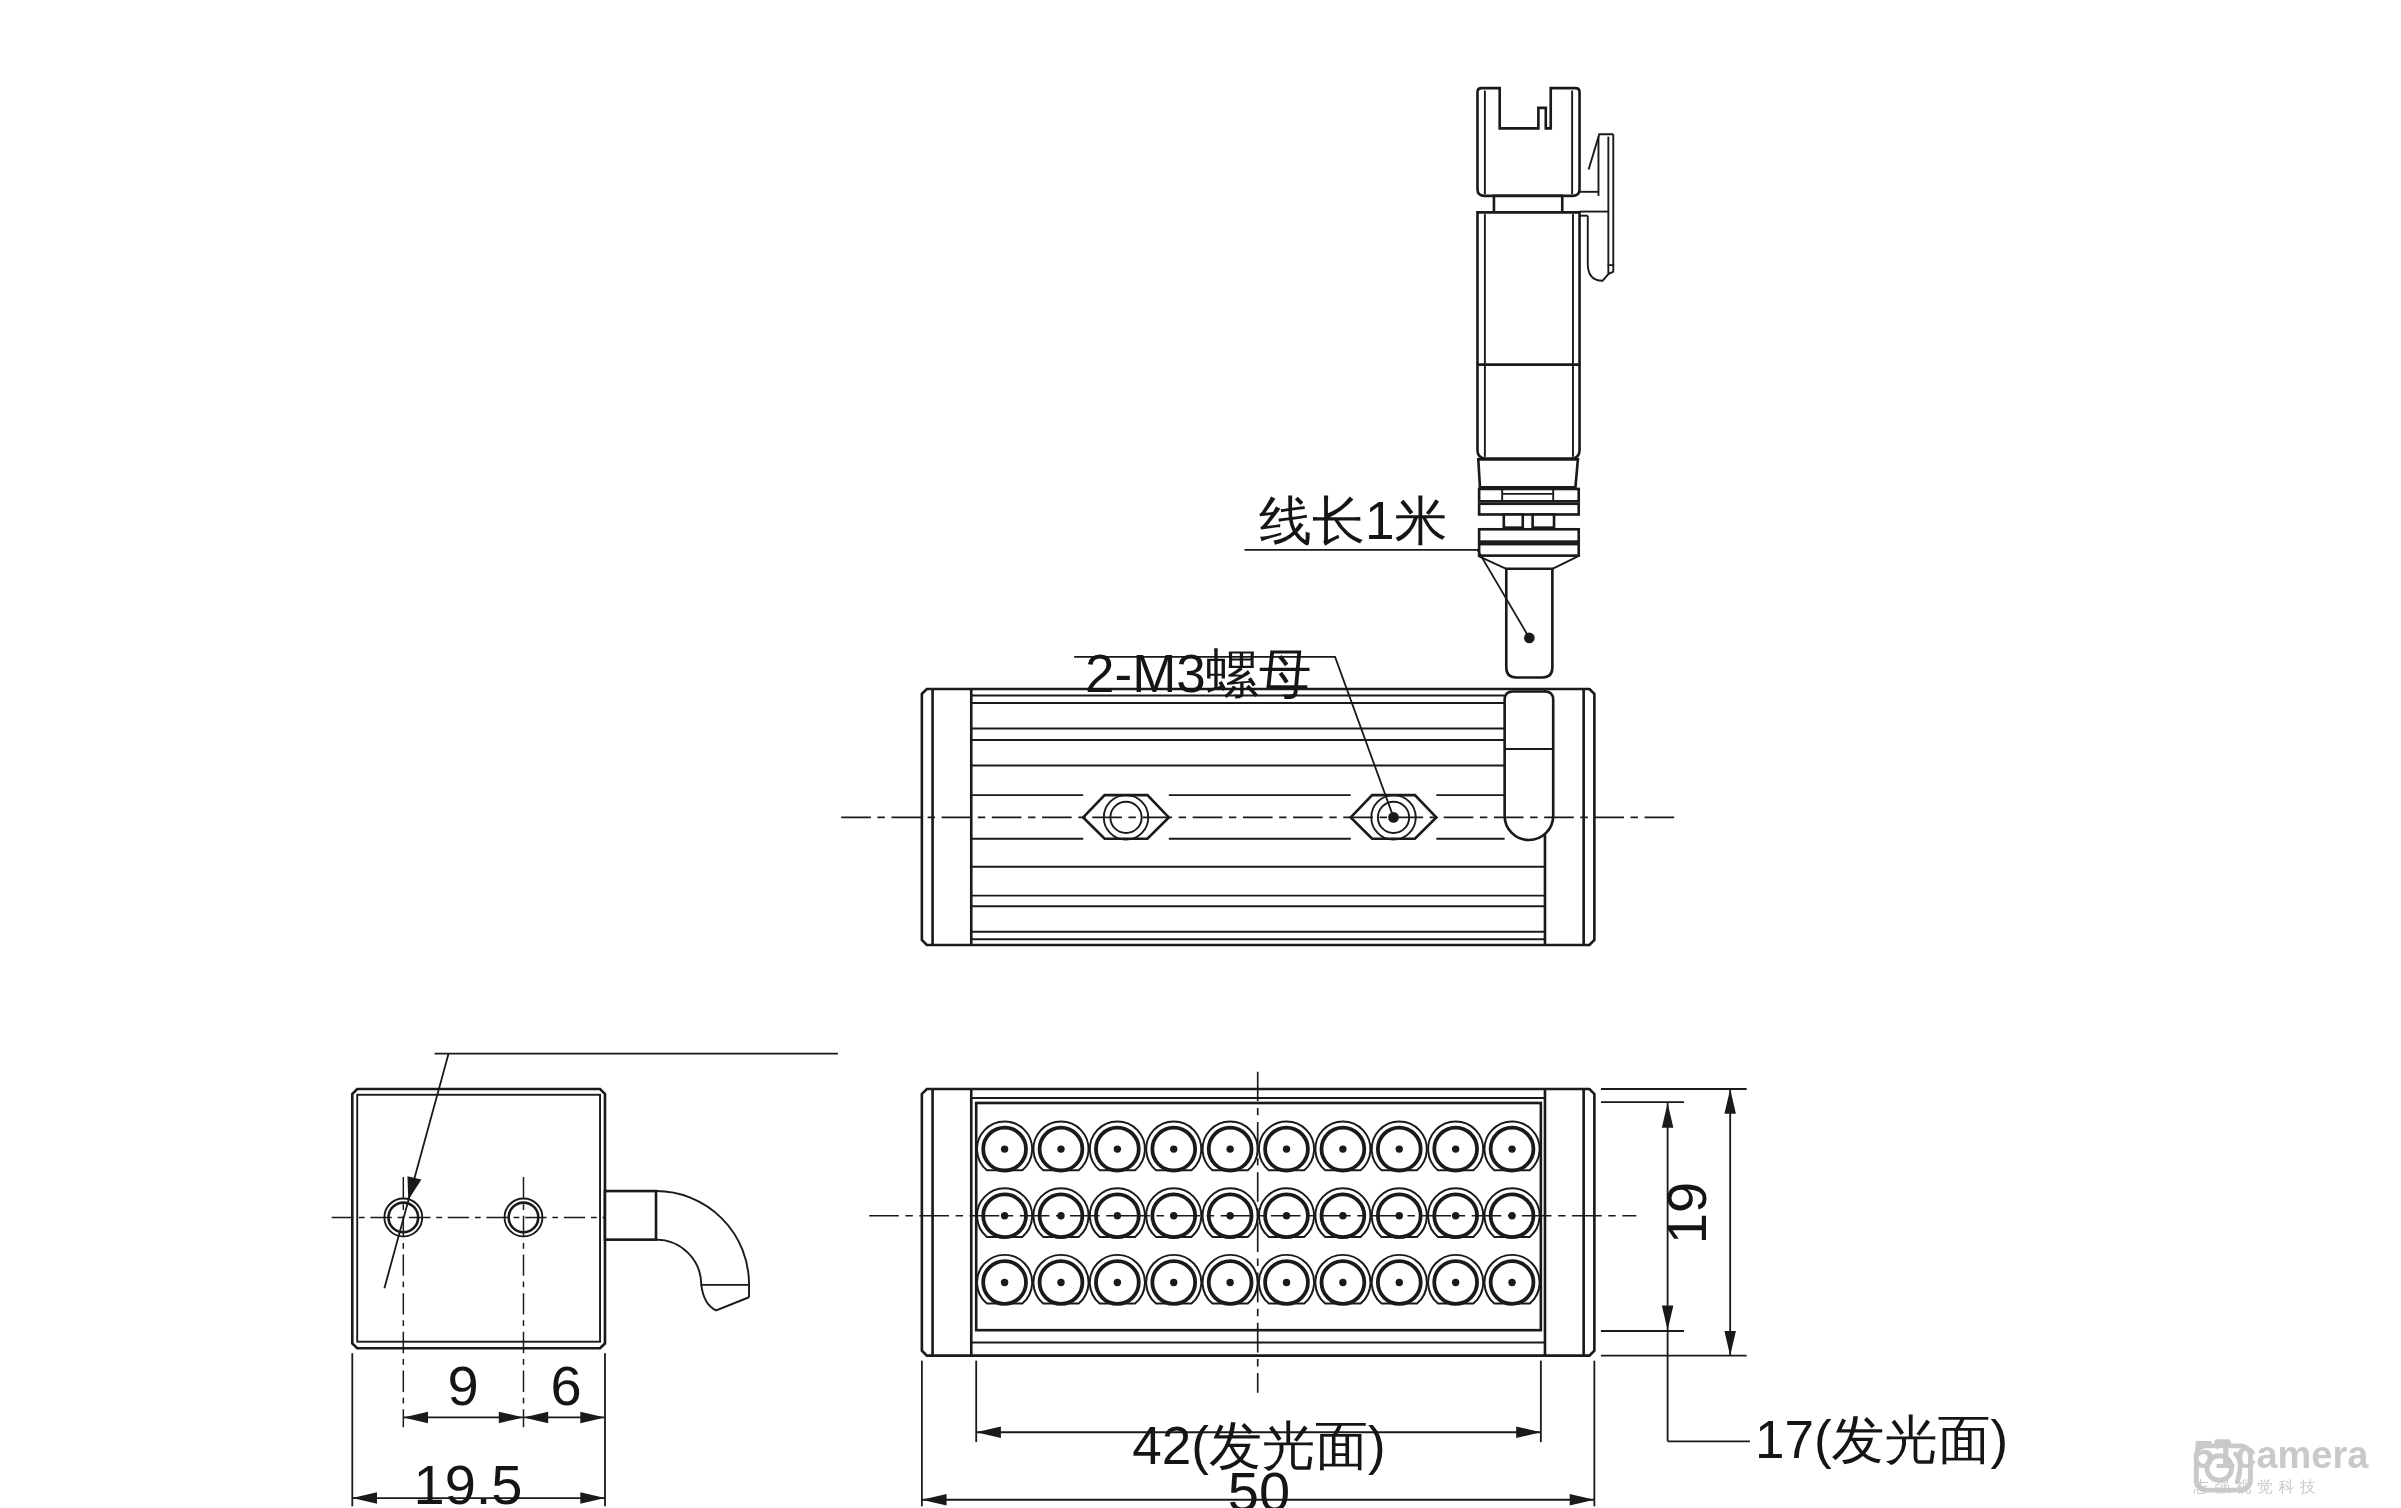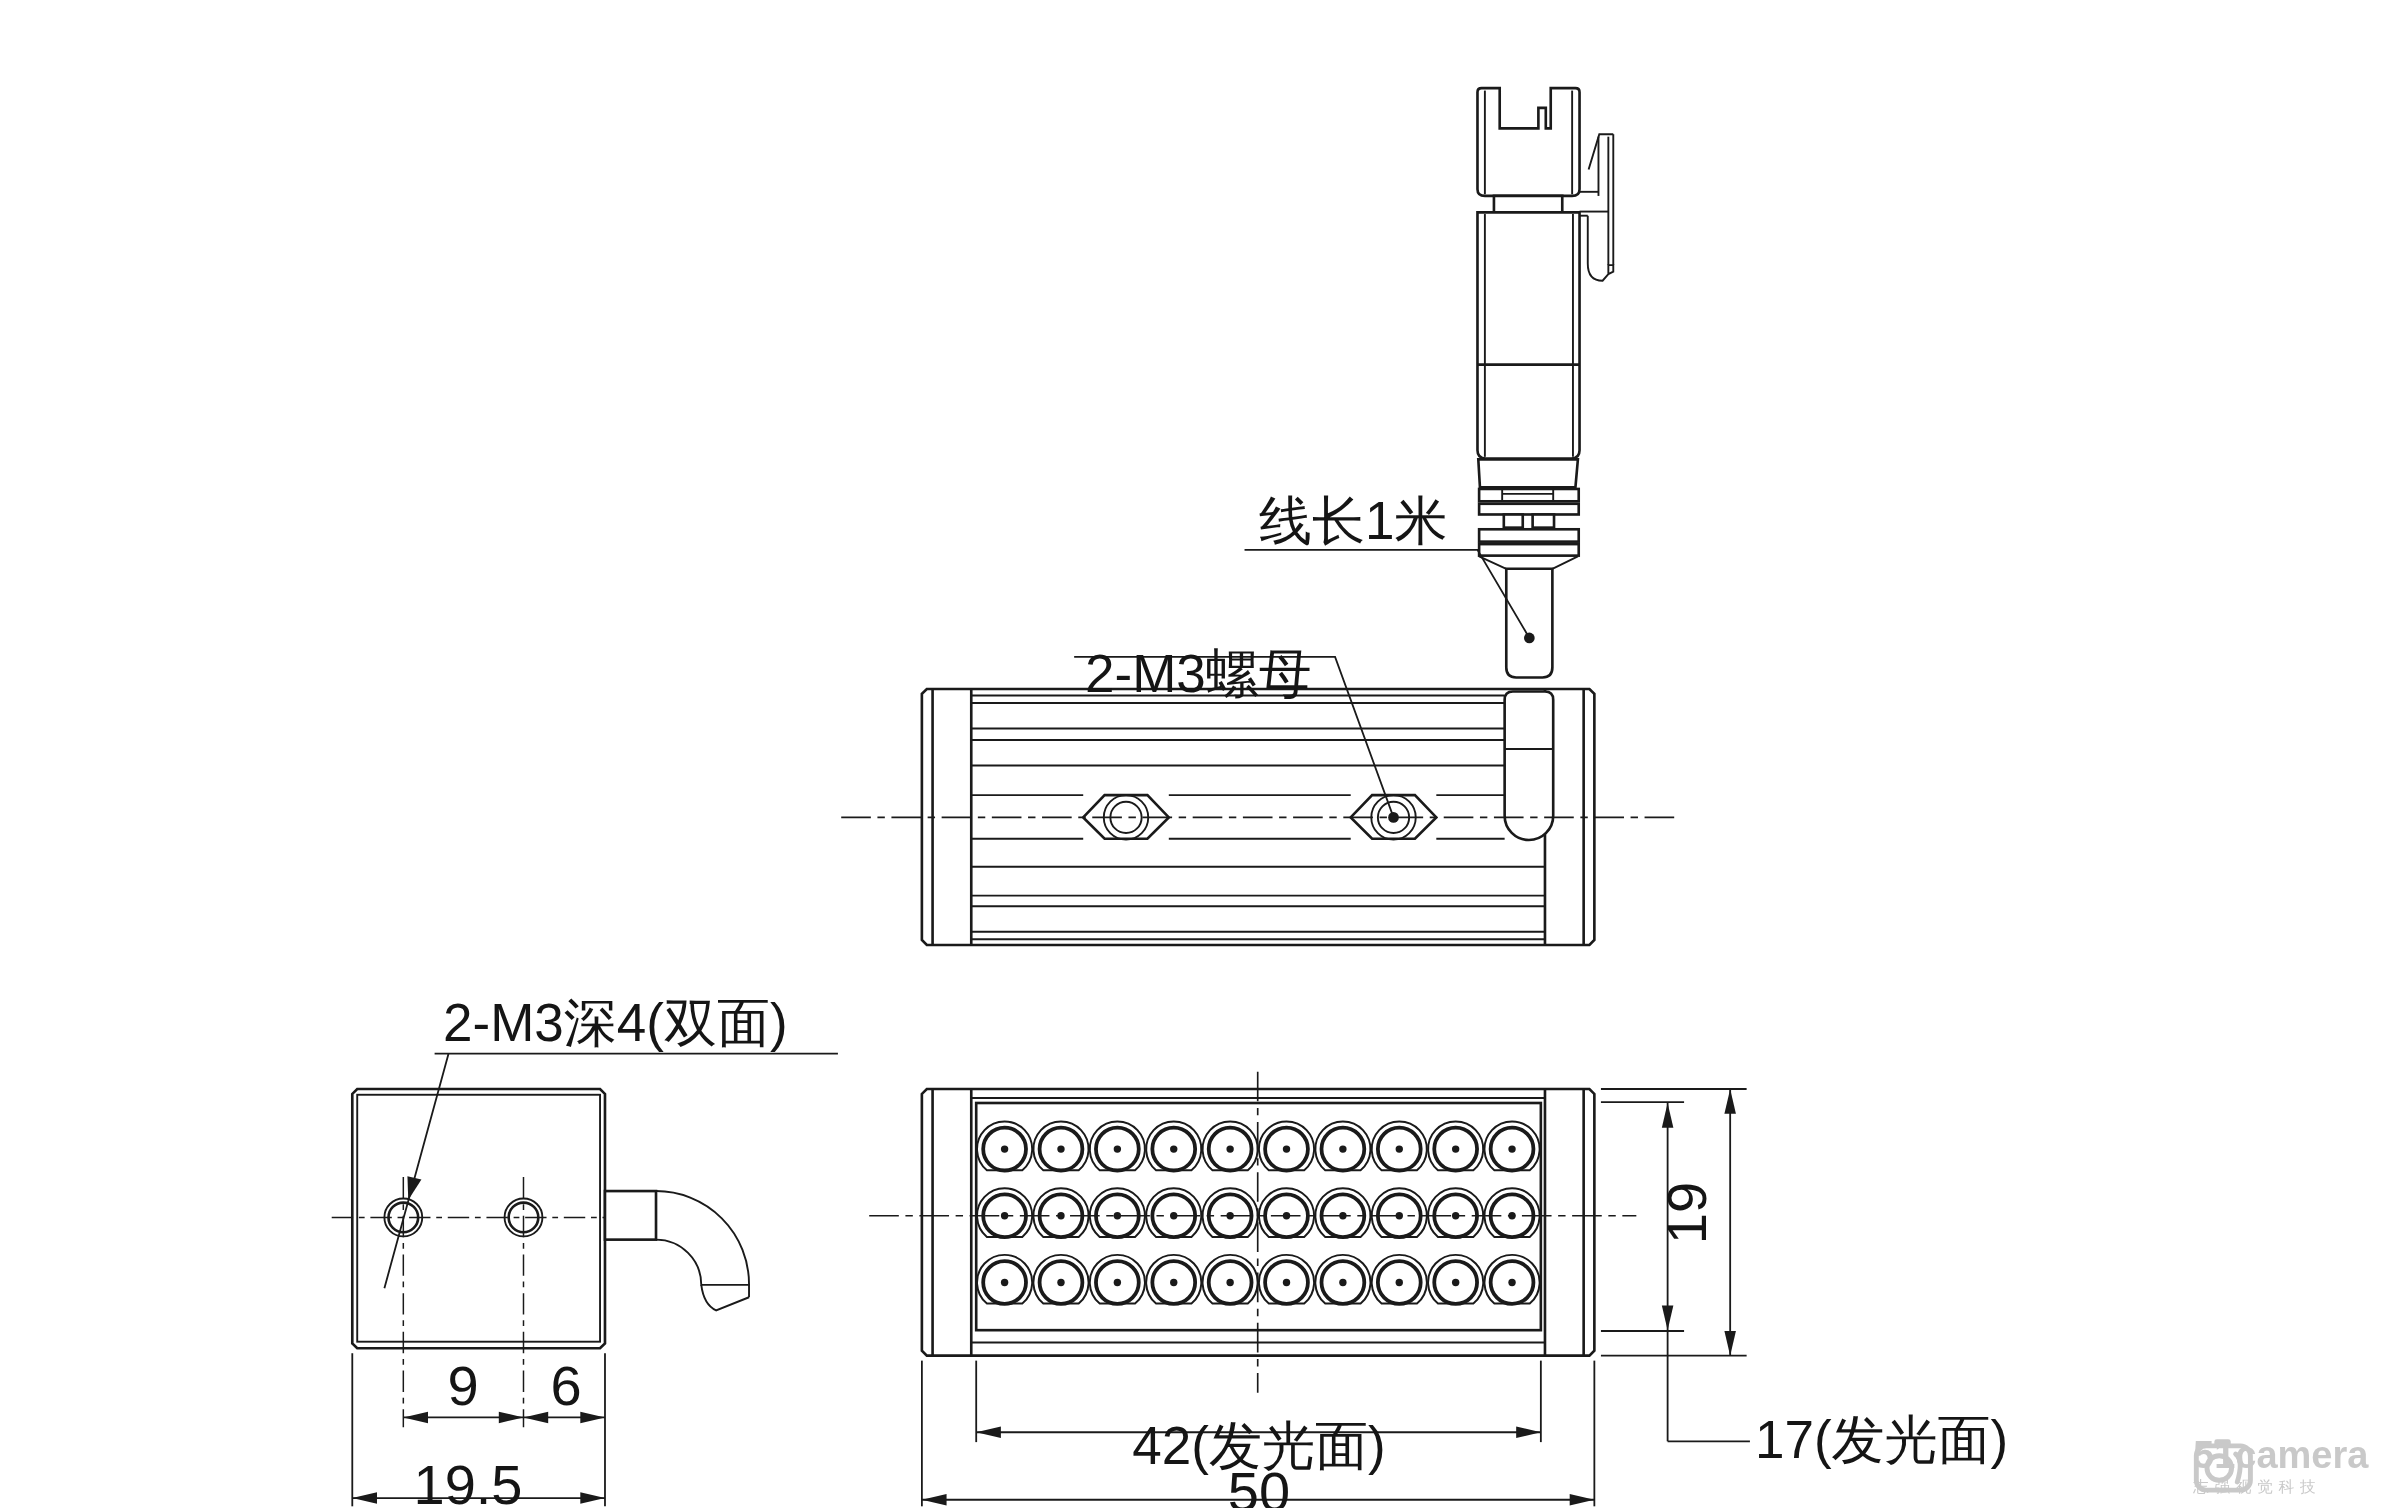--- a/index.html
+++ b/index.html
@@ -371,21 +371,20 @@
     <polygon class="arr" points="636,1722 666,1715 666,1729"></polygon>
     <polygon class="arr" points="735,1722 705,1715 705,1729"></polygon>
     <line class="dim" x1="428" y1="1820" x2="735" y2="1820"></line>
     <polygon class="arr" points="428,1820 458,1813 458,1827"></polygon>
     <polygon class="arr" points="735,1820 705,1813 705,1827"></polygon>
   </g>
 </svg>
 
 <div class="lbl f64" style="left:1259px;top:494px;">线长1米</div>
 <div class="lbl f64" style="left:1085px;top:599px;margin-top:48px;">2-M3螺母</div>
-<div class="lbl f64" style="left:443px;top:996px;">2-M3深4(双面)</div>
 
 <div class="dimtxt f64 ctr" style="left:1259px;top:1376px;margin-top:43px;">42(发光面)</div>
 <div class="dimtxt f68 ctr" style="left:1259px;top:1441px;margin-top:23px;">50</div>
 <div class="dimtxt f68 ctr" style="left:463px;top:1358px;">9</div>
 <div class="dimtxt f68 ctr" style="left:566px;top:1358px;">6</div>
 <div class="dimtxt f68 ctr" style="left:468px;top:1437px;margin-top:20px;">19.5</div>
 <div class="dimtxt f68 rot90" style="left:1687px;top:1213px;">19</div>
 <div class="dimtxt f64" style="left:1755px;top:1413px;">17(发光面)</div>
 
 <div class="watermark">

